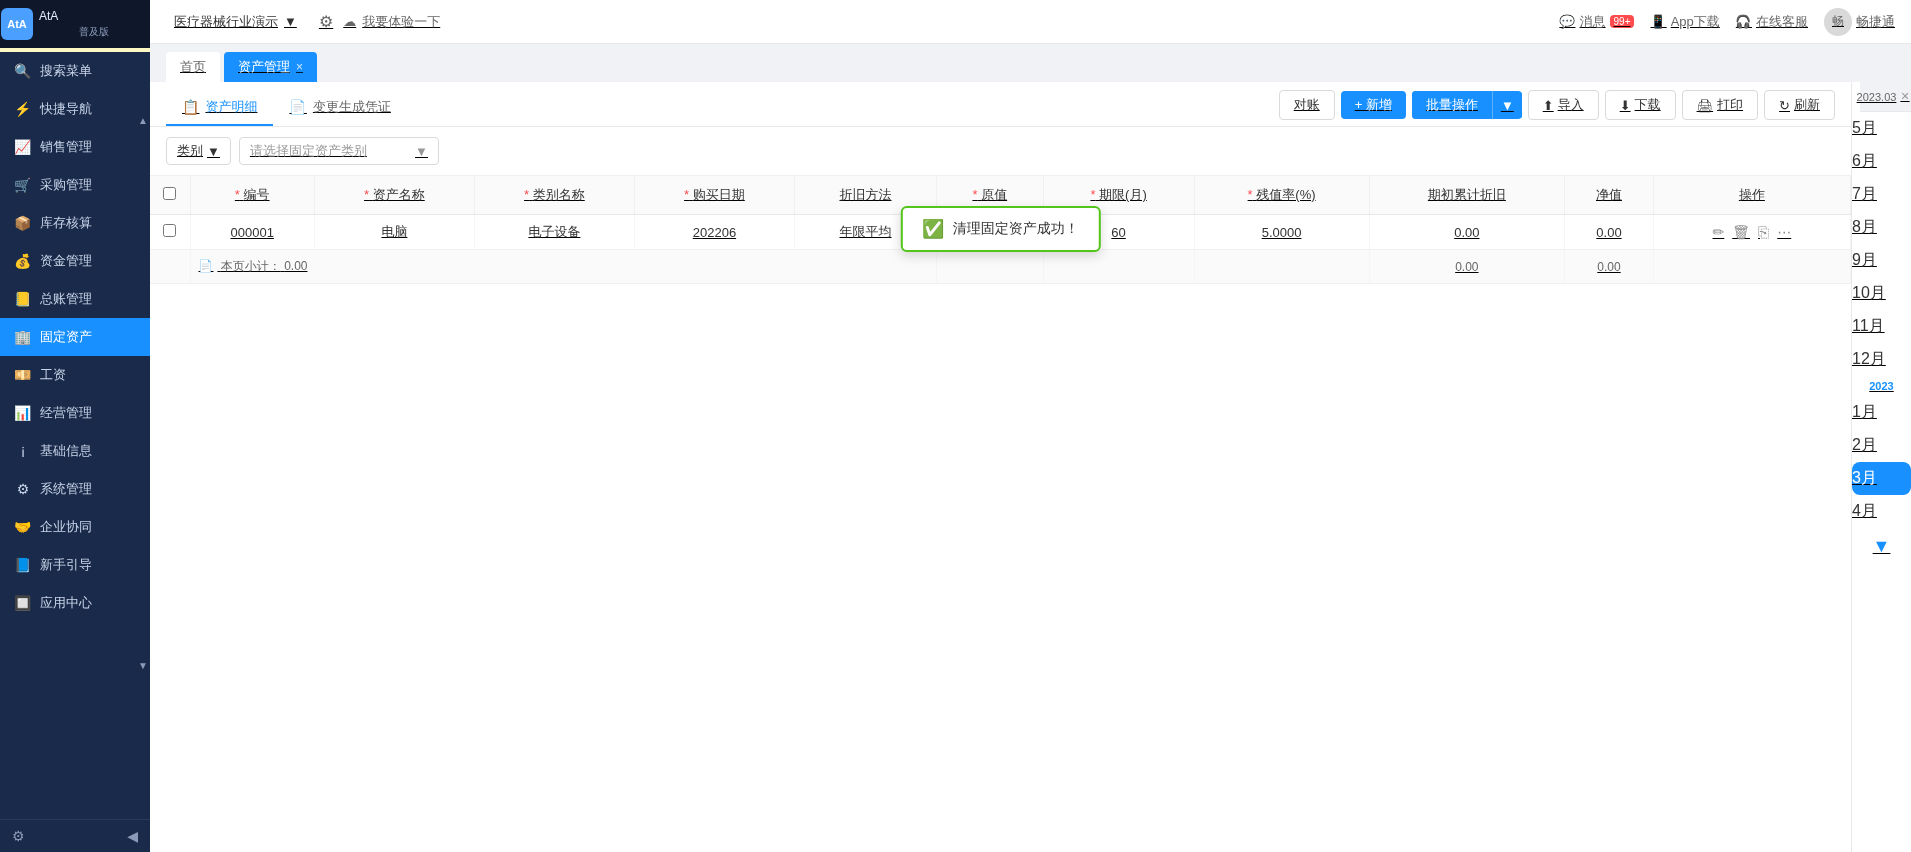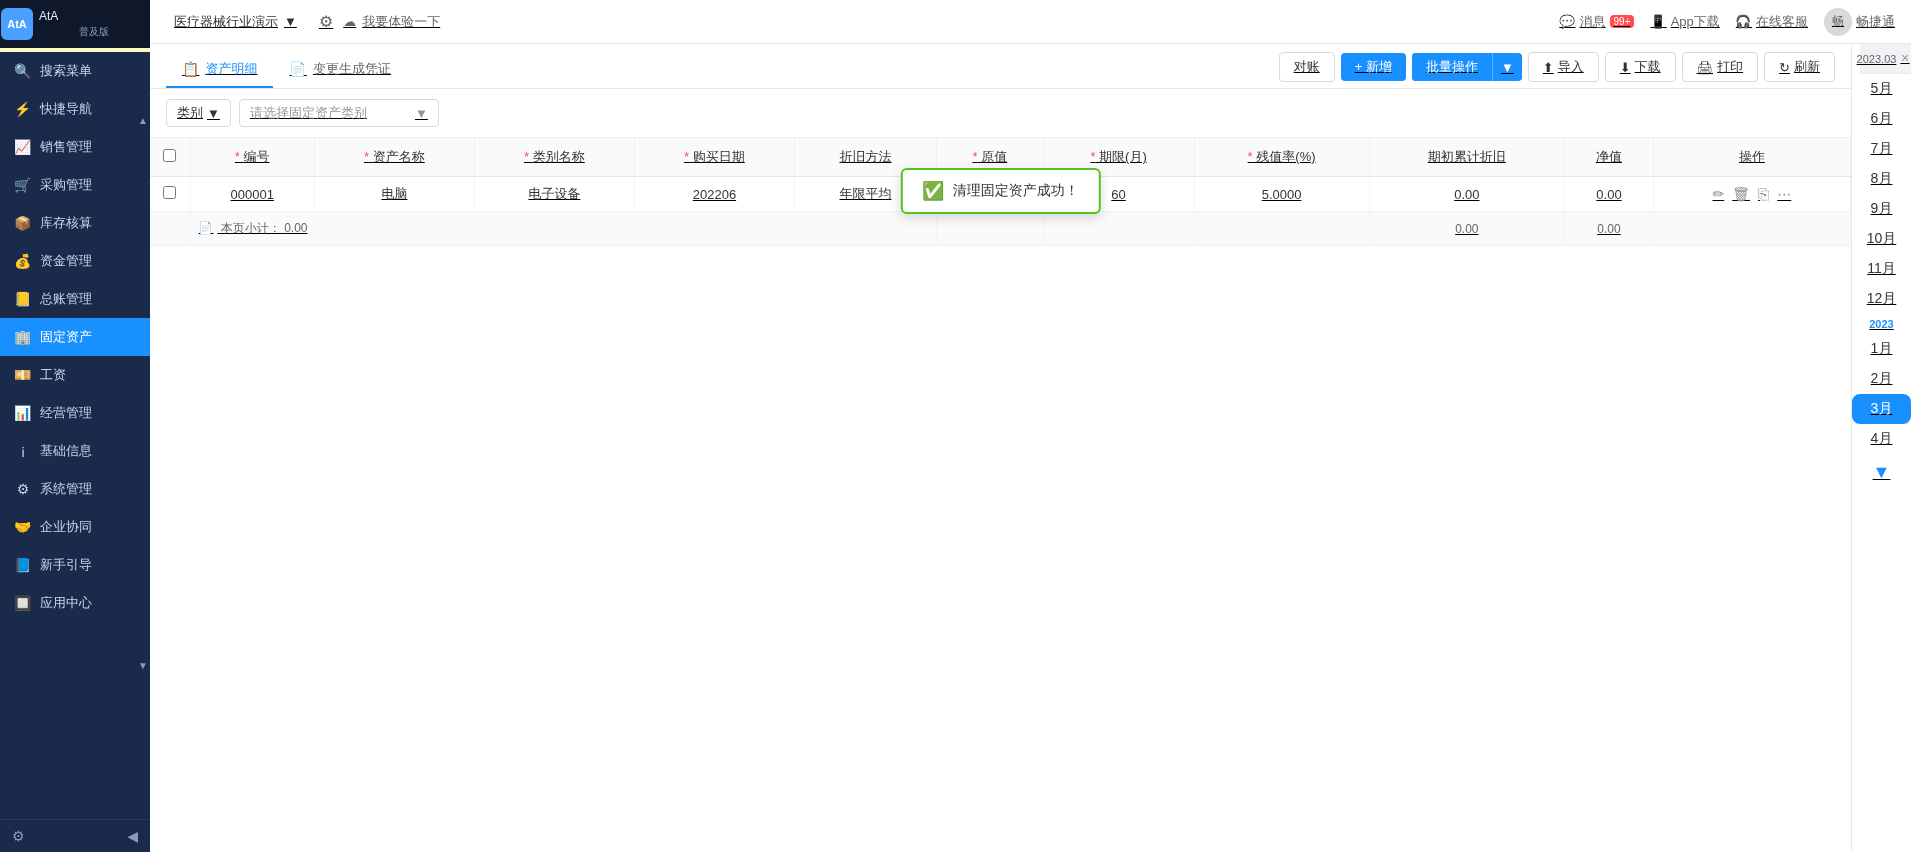--- a/index.html
+++ b/index.html
@@ -270,22 +270,22 @@
       border-bottom: 1px solid #e8e8e8;
       display: flex; align-items: center; justify-content: center; gap: 4px; margin-left: 16px;
     }
     .right-panel-close { cursor: pointer; color: #999; }
     .right-panel-expand { cursor: pointer; color: #999; }
     .calendar-year {
       font-size: 11px; color: #1890ff; font-weight: bold;
       padding: 4px 0; text-align: center;
     }
     .calendar-month {
-      width: 100%; text-align: center;
-      padding: 6px 0; font-size: 14px; color: #333; cursor: pointer;
+      width: 100%; text-align: left;
+      padding: 6px 0; font-size: 16px; color: #333; cursor: pointer;
     }
     .calendar-month.current {
       background: #1890ff; color: white; border-radius: 8px;
     }
 
     .main-body {
       flex: 1;
       display: flex;
       overflow: hidden;
     }
@@ -401,20 +401,29 @@
       </div>
       <div class="header-action">
         <div class="user-avatar">
           <span>畅</span>
         </div>
         <span>畅捷通</span>
       </div>
     </div>
   </div>
 
+  <div class="tabs-bar">
+    <div class="tab inactive">
+      <span>首页</span>
+    </div>
+    <div class="tab active">
+      <span>资产管理</span>
+      <span class="tab-close">×</span>
+    </div>
+  </div>
 
   <div class="main-body">
     <div class="page-content">
 
       <div class="sub-tabs">
         <div class="sub-tab active">
           <span class="sub-tab-icon">📋</span>
           <span>资产明细</span>
         </div>
         <div class="sub-tab">

